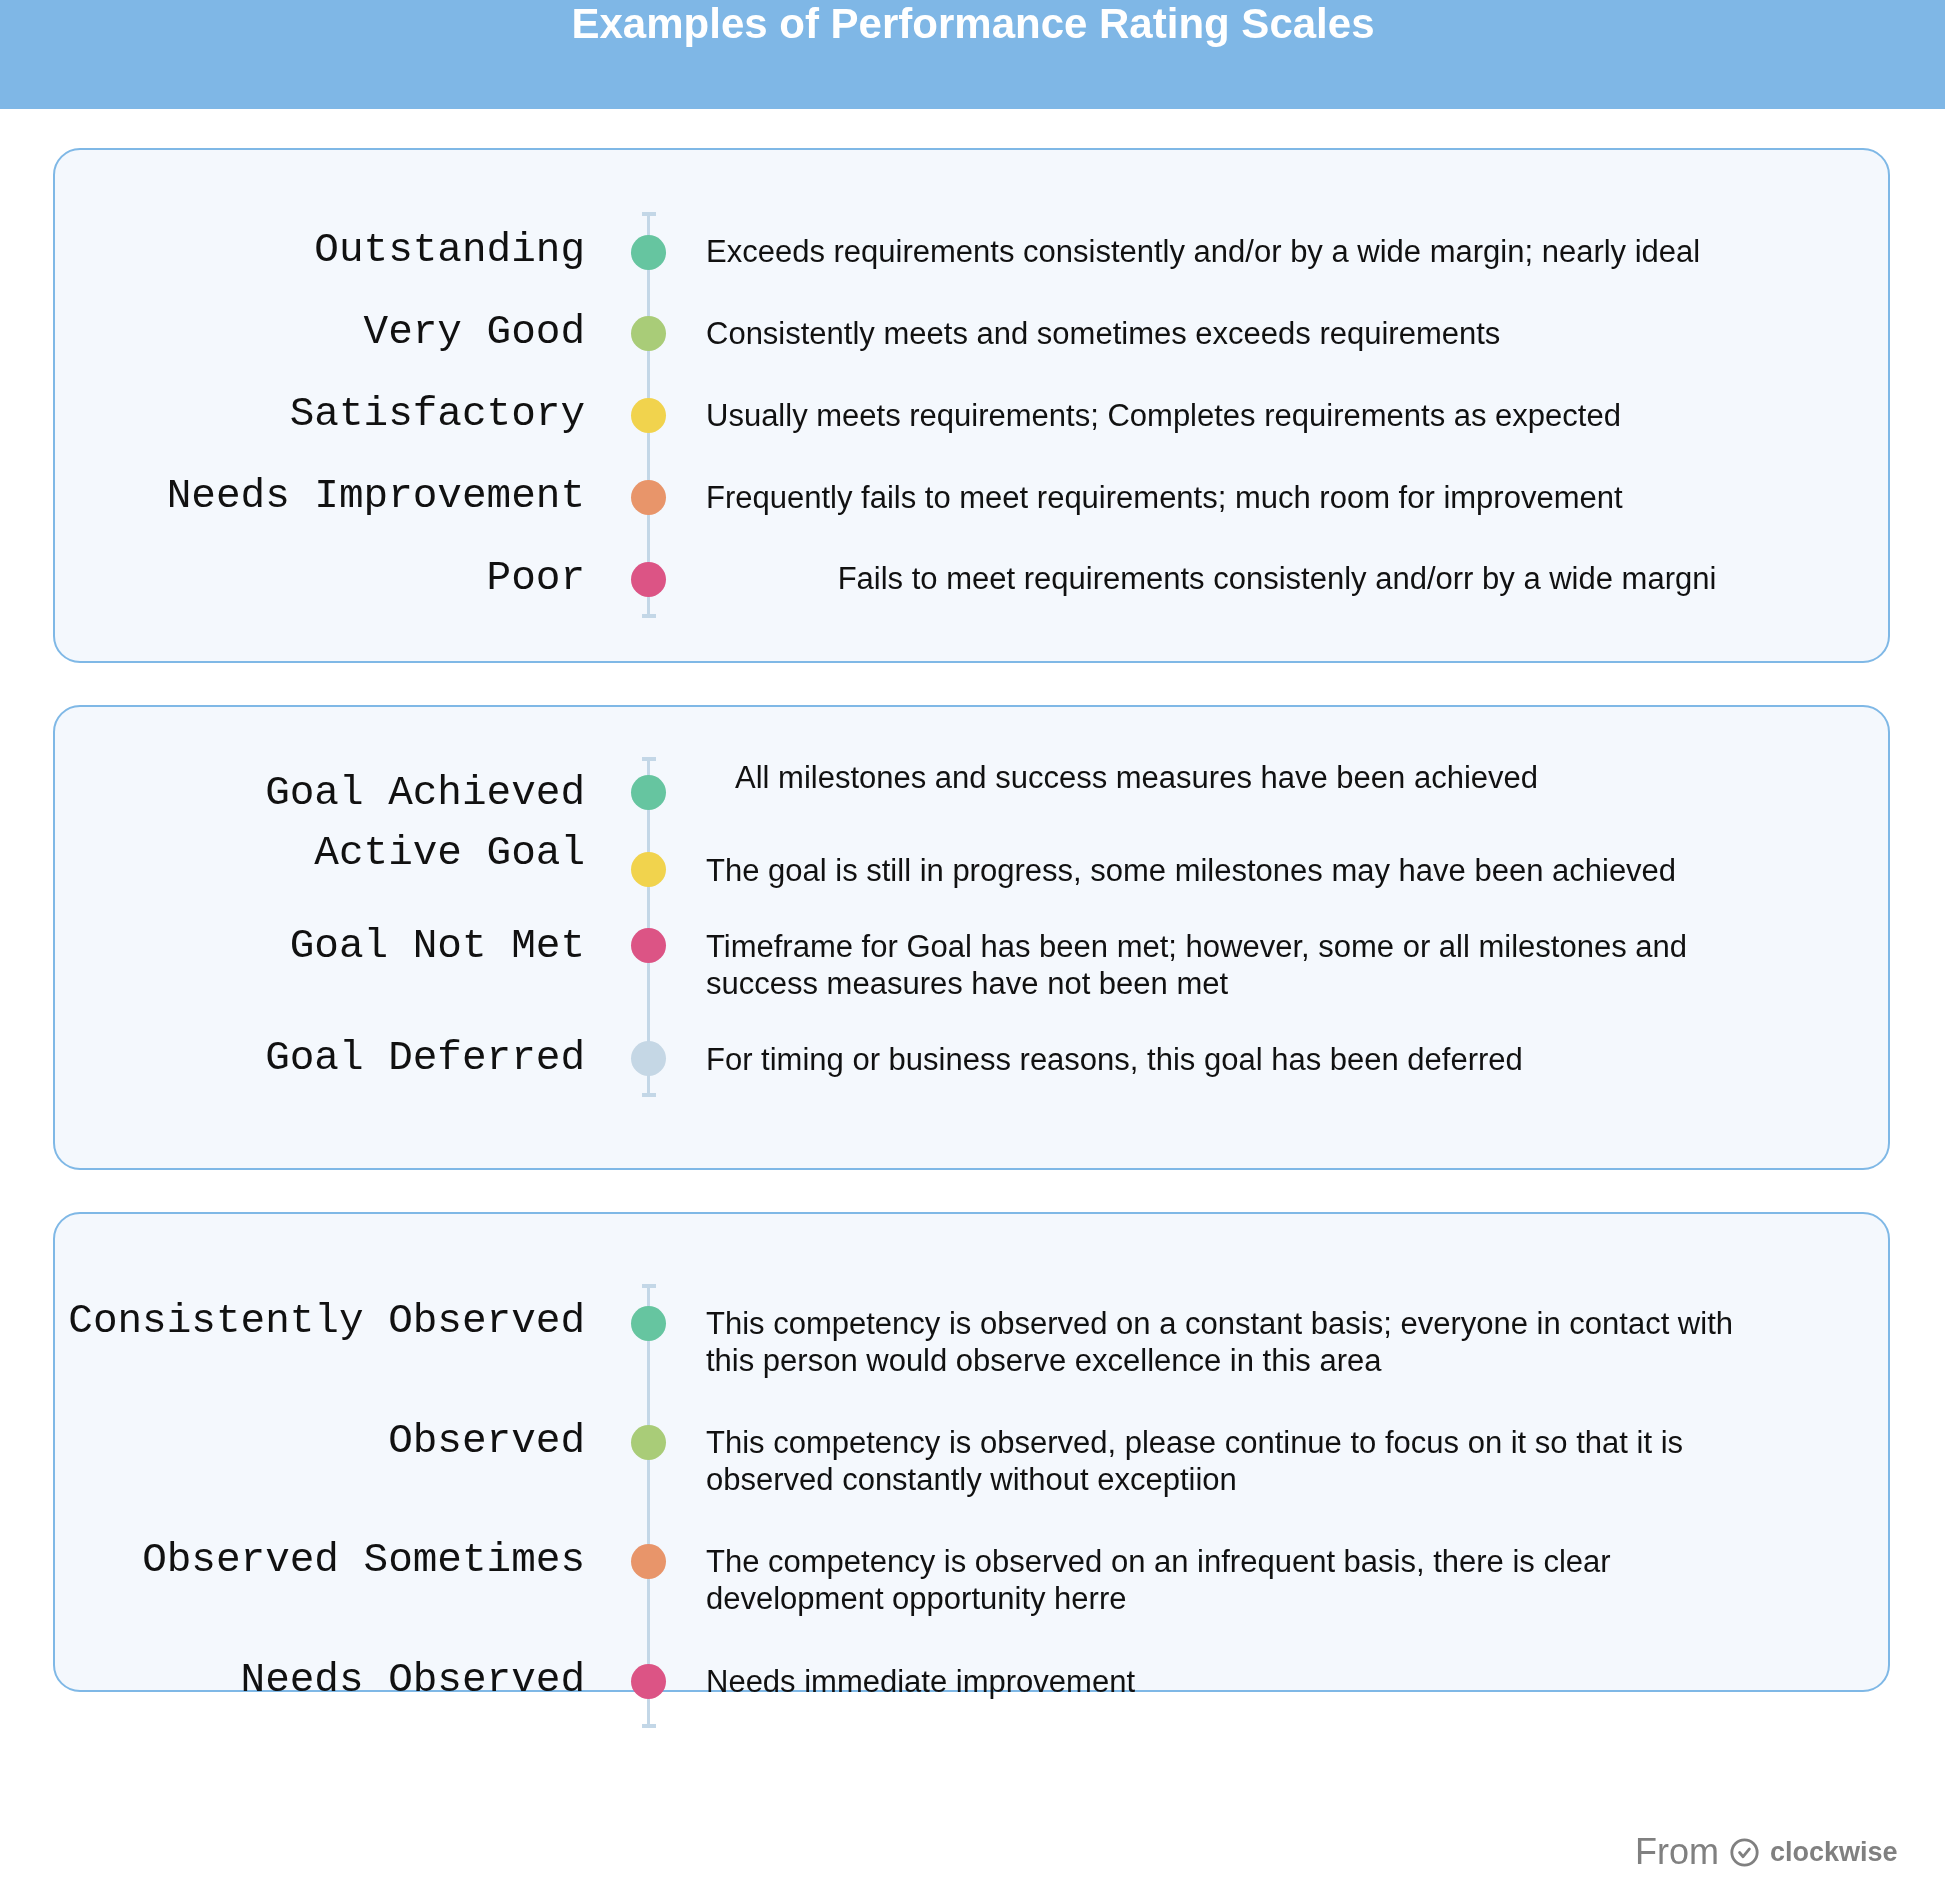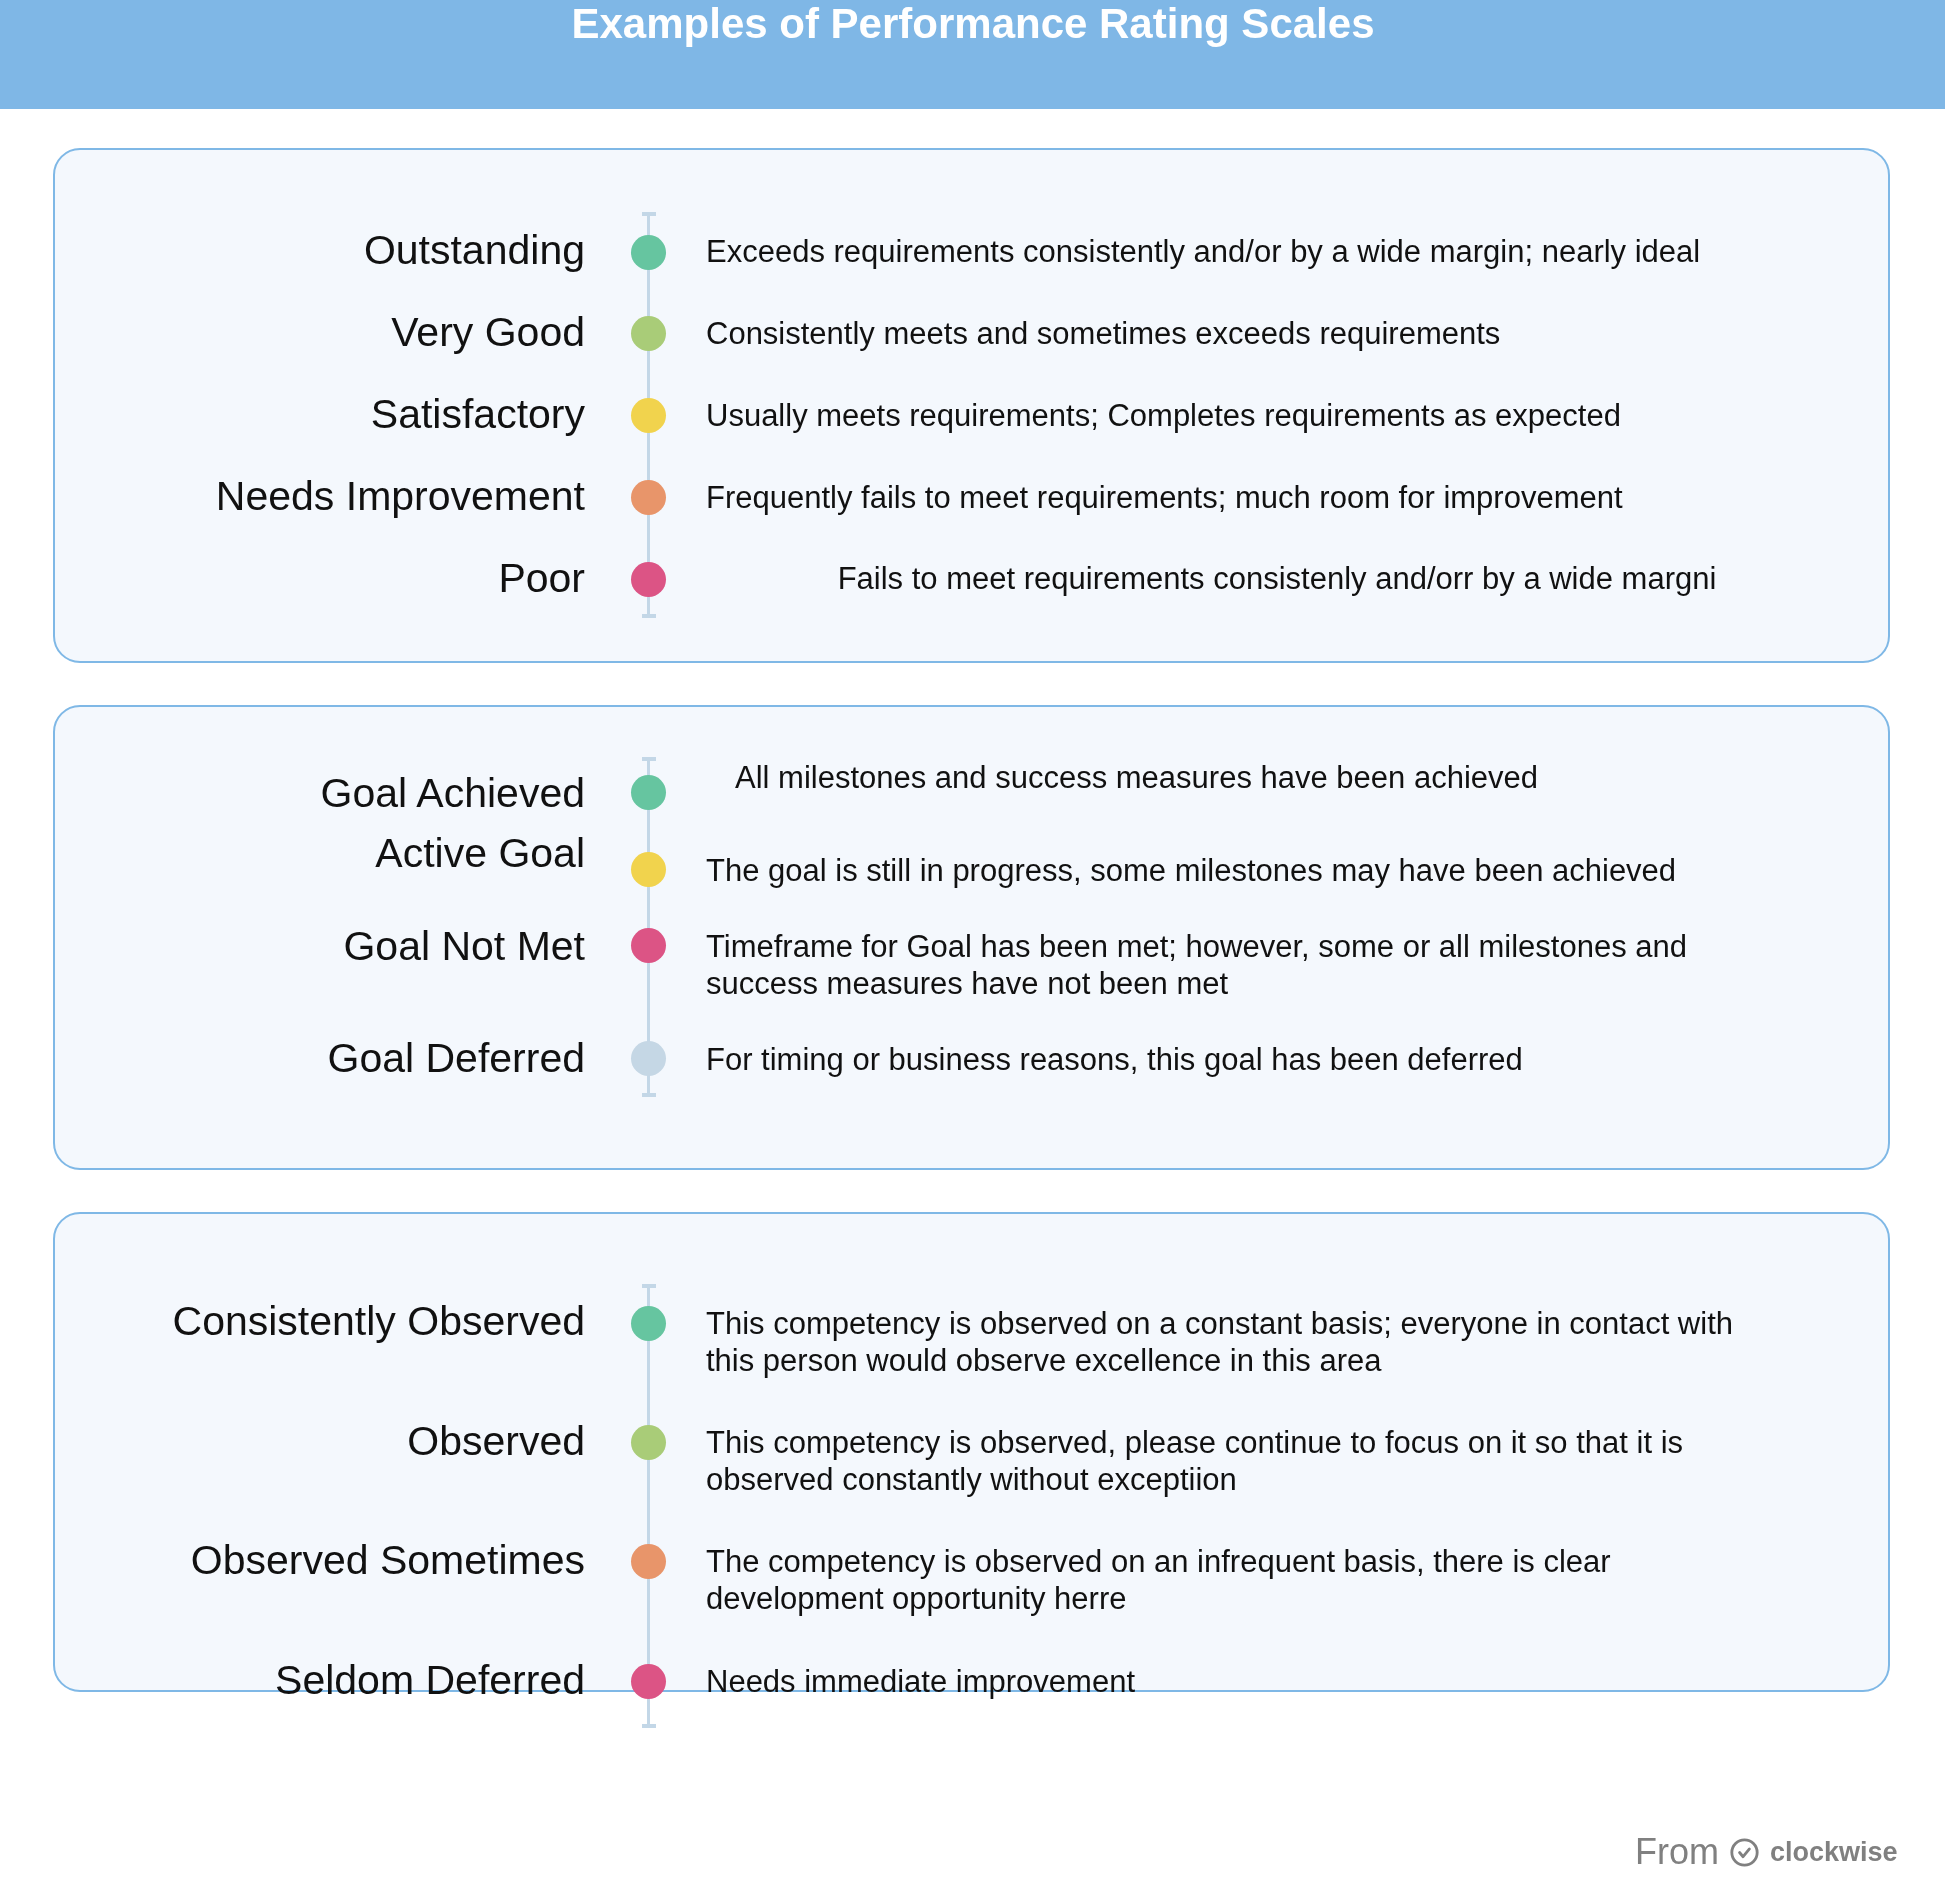--- a/index.html
+++ b/index.html
@@ -26,21 +26,21 @@
     .timeline {
       position: absolute; left: 592px; width: 2.8px; background: #c3d7e7;
     }
     .cap {
       position: absolute; left: 587px; width: 14px; height: 3.5px; background: #c3d7e7;
     }
     .row { position: absolute; left: 0; width: 100%; }
     .label {
       position: absolute; right: 1303px; white-space: nowrap; text-align: right;
       font-size: 41px; color: #111111; line-height: 1;
-      font-family: Liberation Sans, sans-serif;
+      font-family: Liberation Mono, monospace;
     }
     .dot {
       position: absolute; left: 576px; width: 35px; height: 35px; border-radius: 50%;
     }
     .desc {
       position: absolute; left: 651px; width: 1142px;
       font-size: 31px; line-height: 37px; color: #111111;
       font-family: "Liberation Sans", sans-serif;
     }
     .footer {
@@ -132,21 +132,21 @@
     <span class="label" style="top:207px;">Observed</span>
     <span class="dot" style="top:211px;background:#a9cc78;"></span>
     <span class="desc" style="top:210px;width:1100px;">This competency is observed, please continue to focus on it so that it is observed constantly without exceptiion</span>
   </div>
   <div class="row">
     <span class="label" style="top:326px;">Observed Sometimes</span>
     <span class="dot" style="top:330px;background:#e8956a;"></span>
     <span class="desc" style="top:329px;width:1015px;">The competency is observed on an infrequent basis, there is clear development opportunity herre</span>
   </div>
   <div class="row">
-    <span class="label" style="top:446px;">Seldom Deferred</span>
+    <span class="label" style="top:446px;">Needs Observed</span>
     <span class="dot" style="top:450px;background:#dc5485;"></span>
     <span class="desc" style="top:449px;">Needs immediate improvement</span>
   </div>
 </div>
 
 <div class="footer">
   <span class="footer-from">From</span>
   <span class="footer-logo">
     <svg width="31" height="31" viewBox="0 0 44 44">
       <circle cx="22" cy="22" r="18" fill="none" stroke="#808080" stroke-width="4"></circle>

